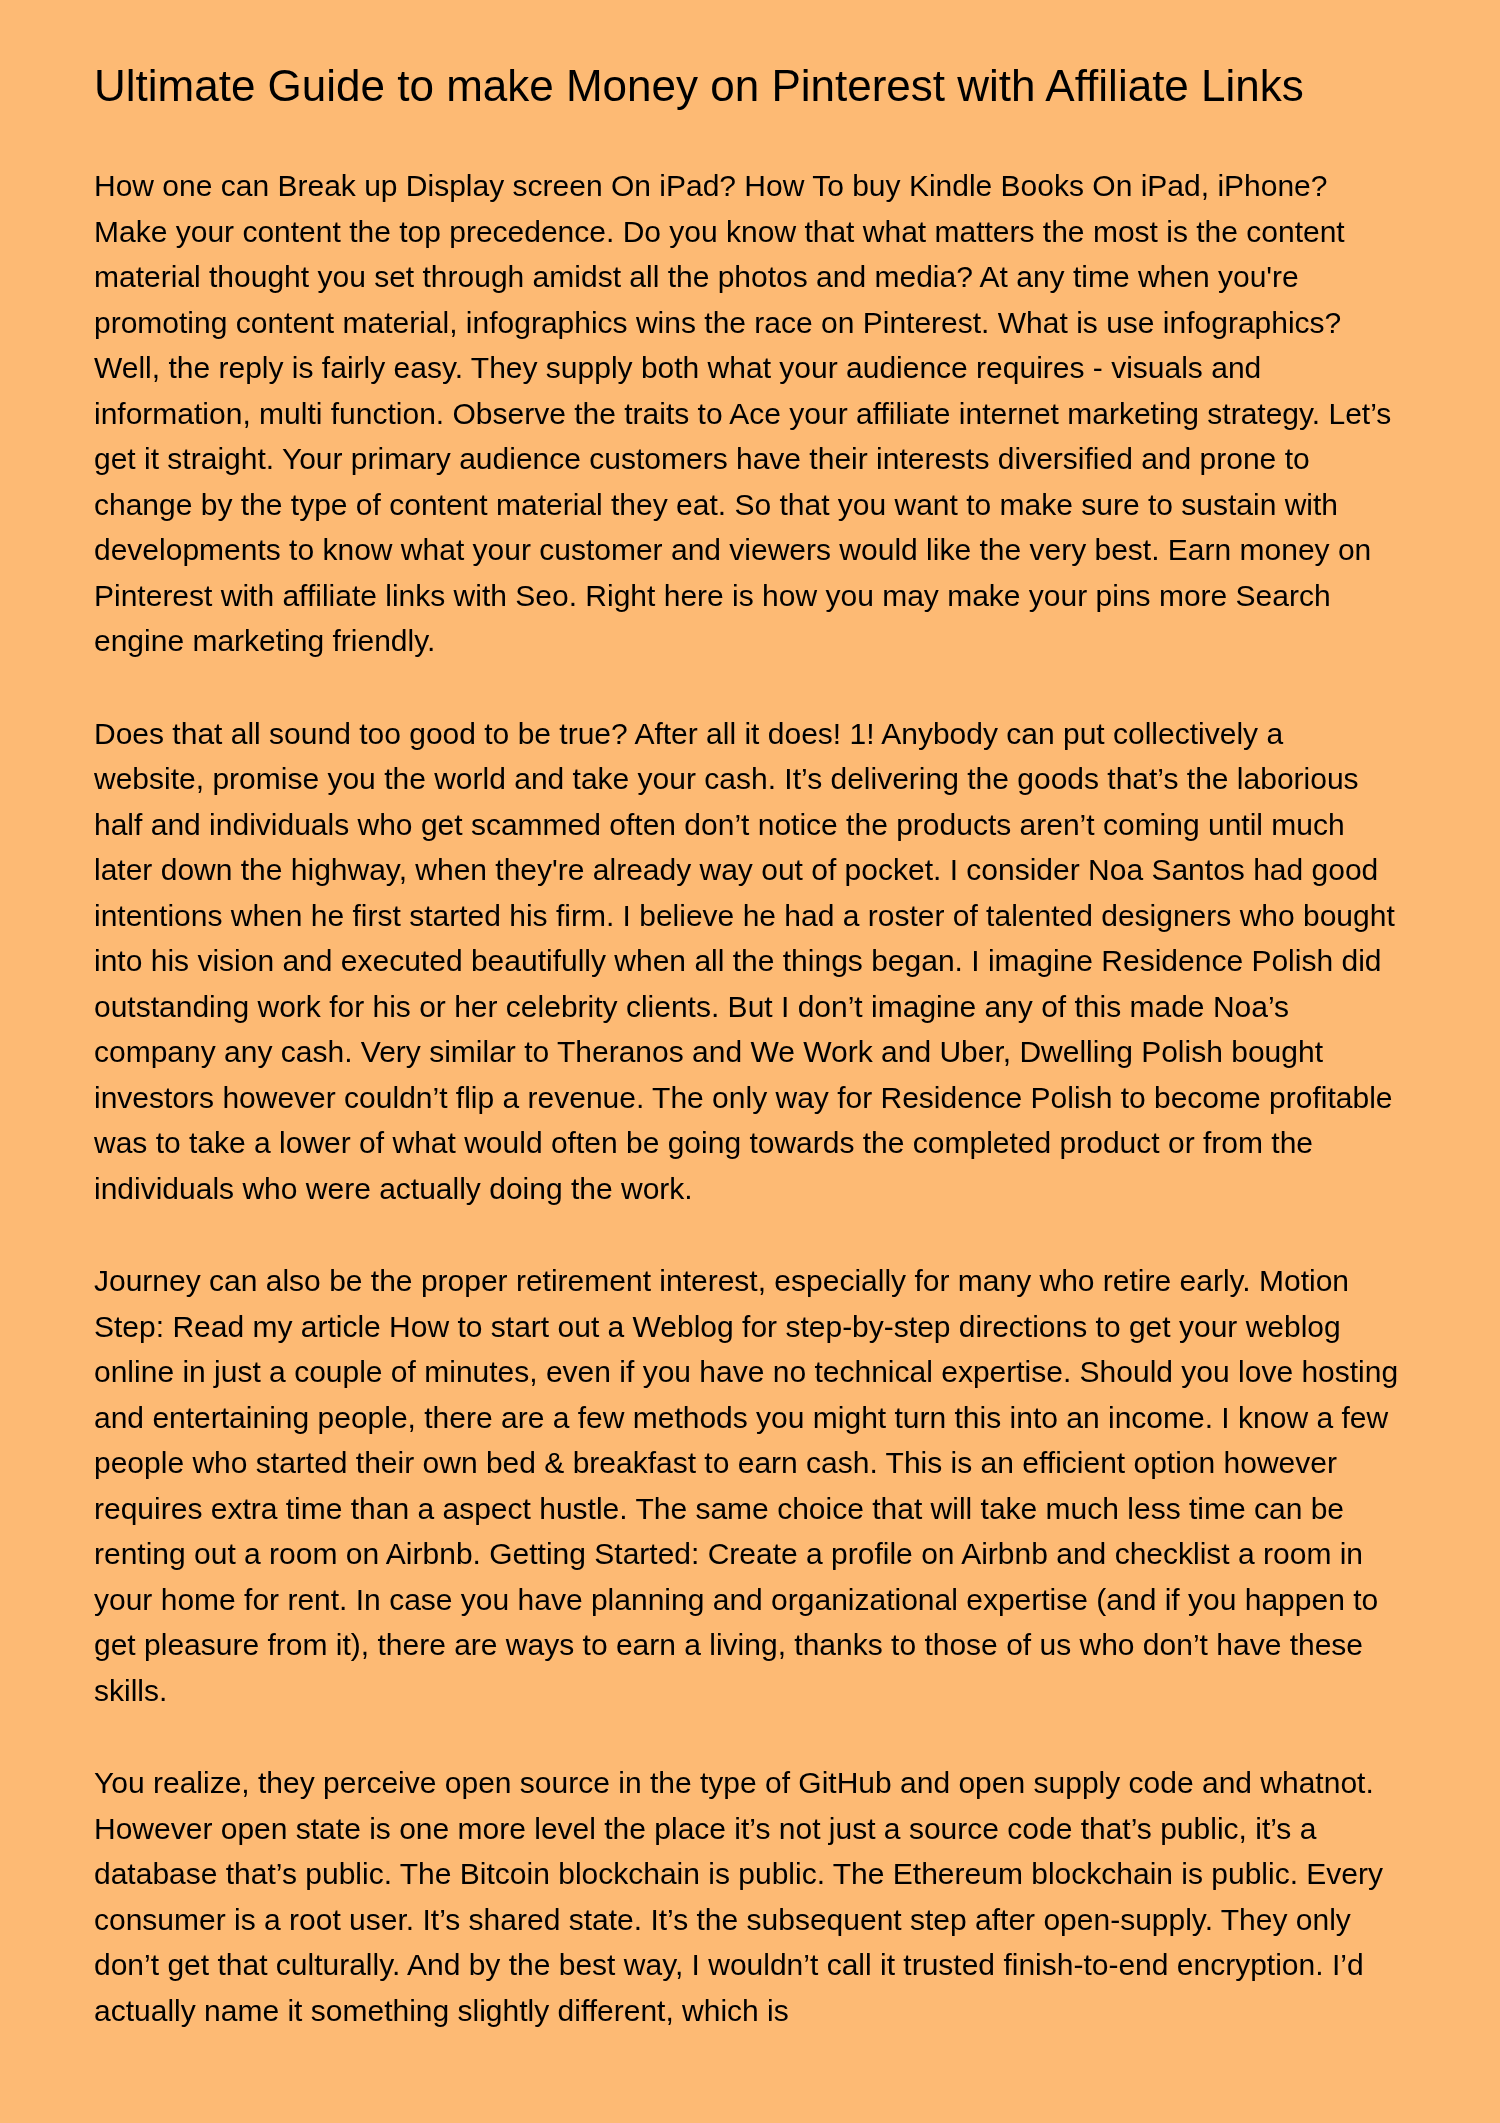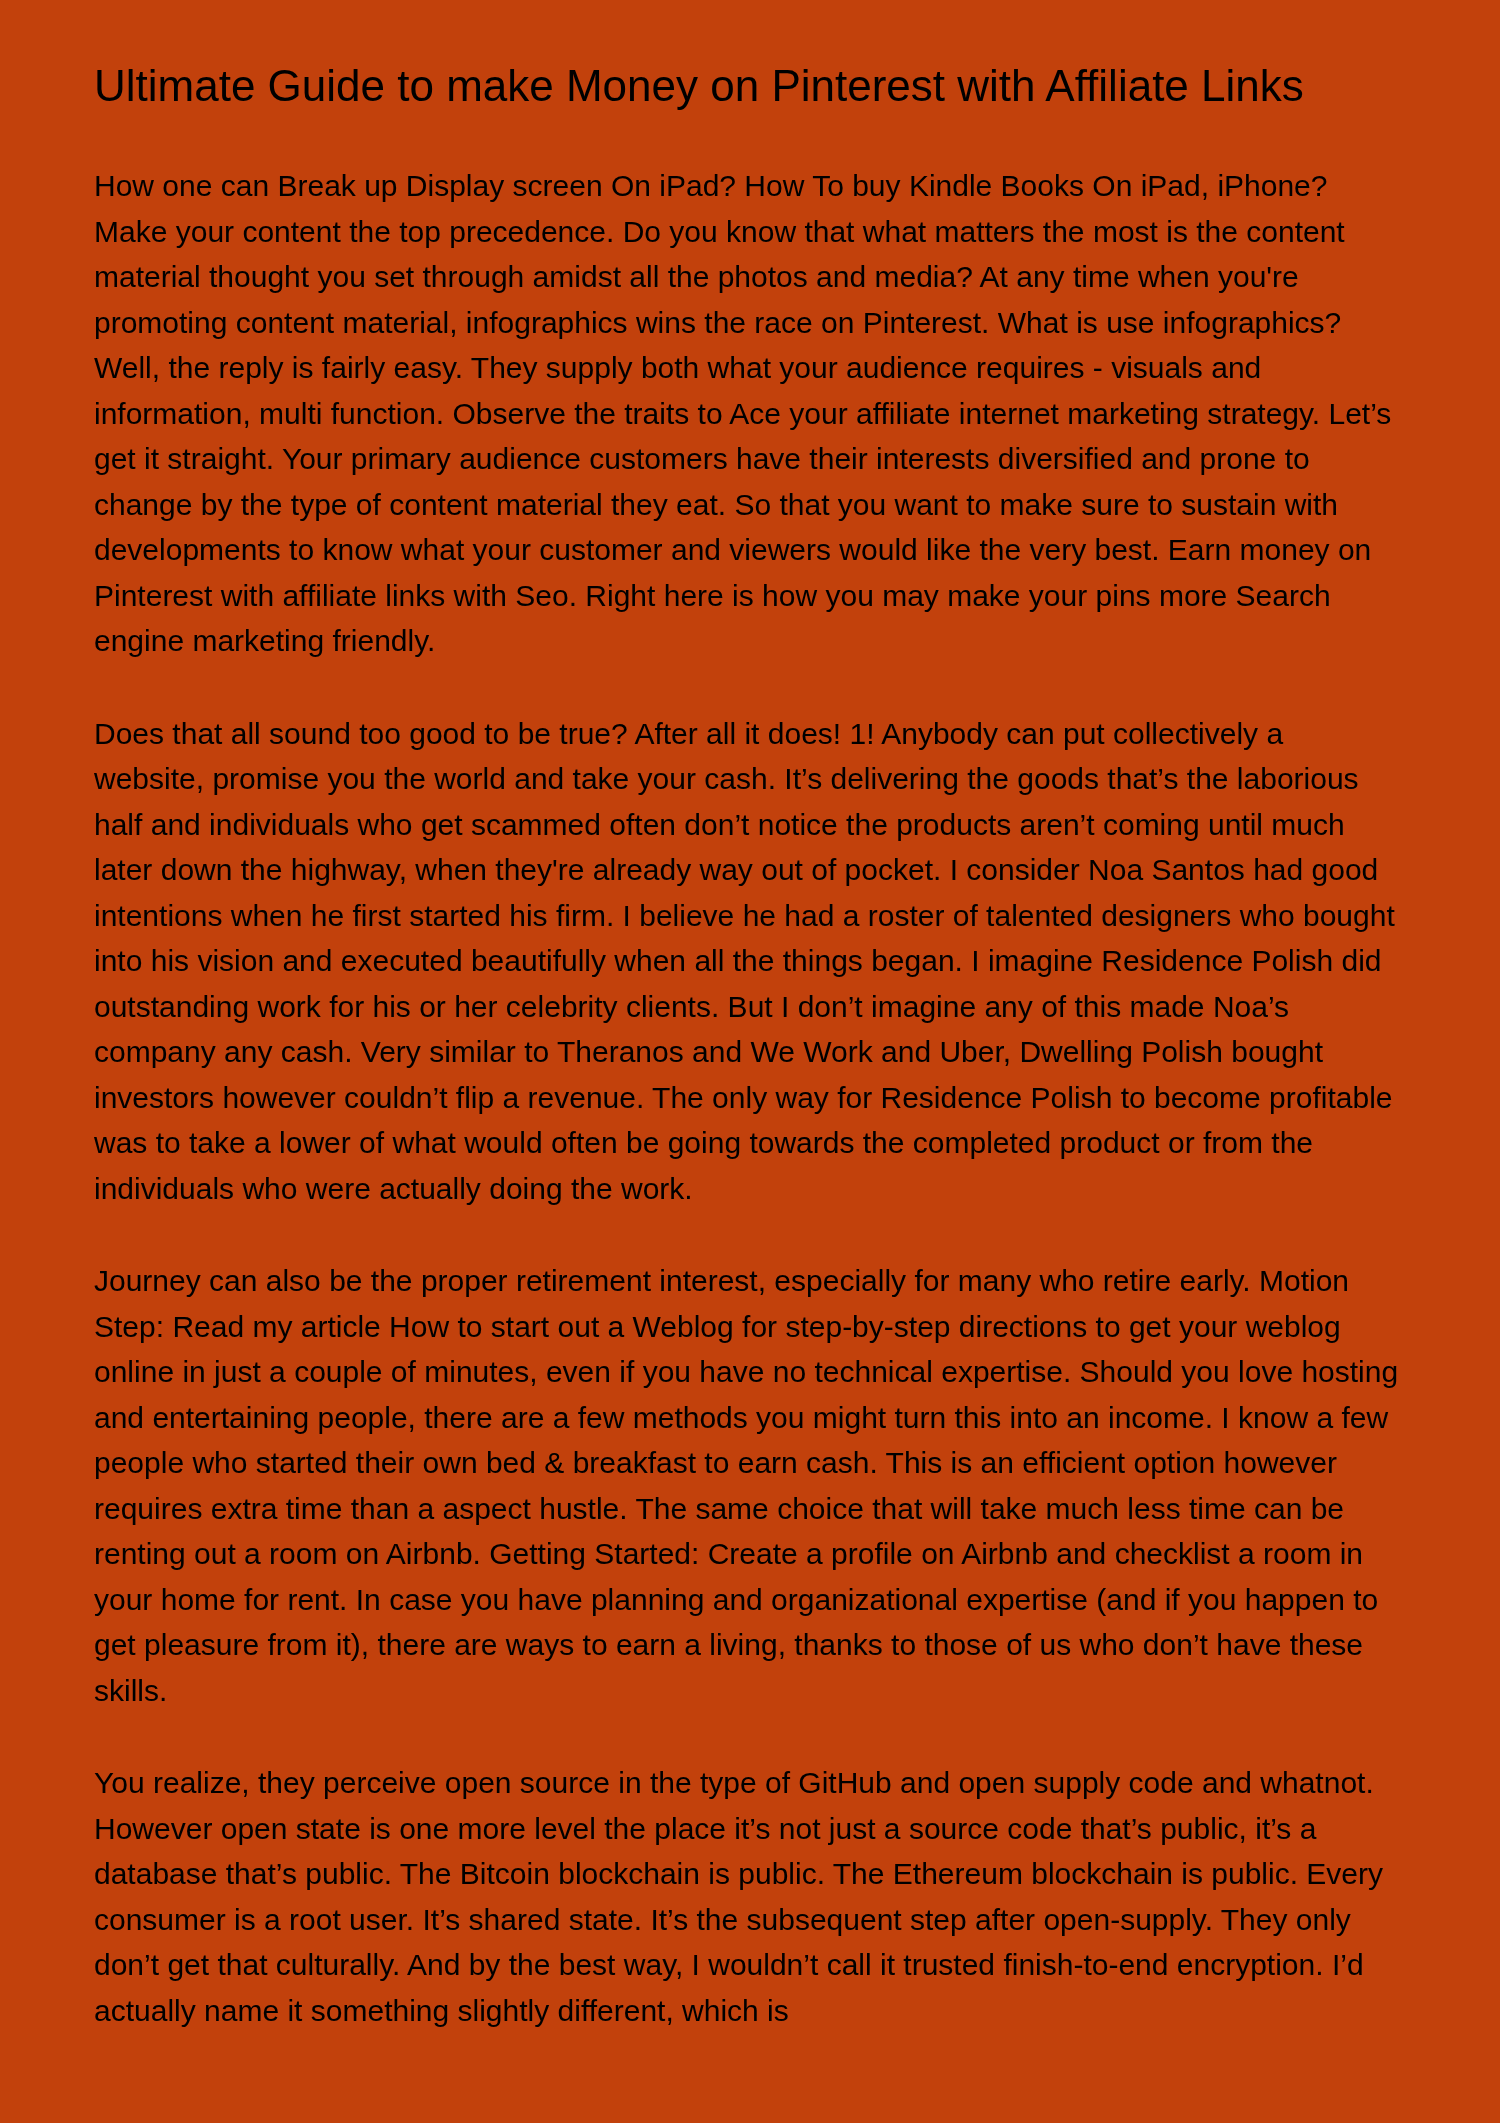--- a/index.html
+++ b/index.html
@@ -4,21 +4,21 @@
 <style>
   html, body {
     margin: 0;
     padding: 0;
     background: #ffffff;
   }
   .page {
     position: relative;
     width: 1500px;
     height: 2123px;
-    background: #c2410c;
+    background: #fdba74;
     overflow: hidden;
     font-family: "Liberation Sans", "DejaVu Sans", sans-serif;
     color: #000000;
   }
   .content {
     padding: 63px 86px 0 94px;
   }
   h1.doc-title {
     margin: 0 0 54px 0;
     font-size: 44px;

